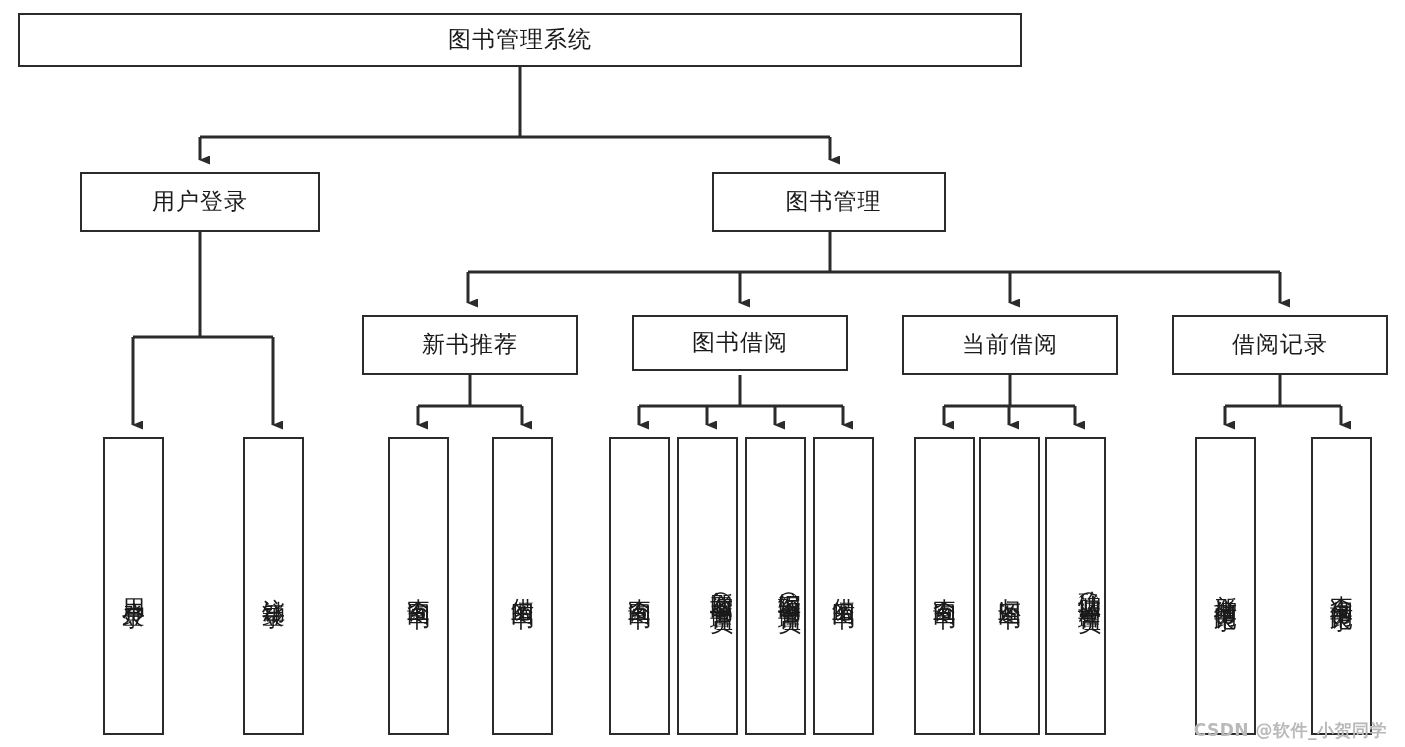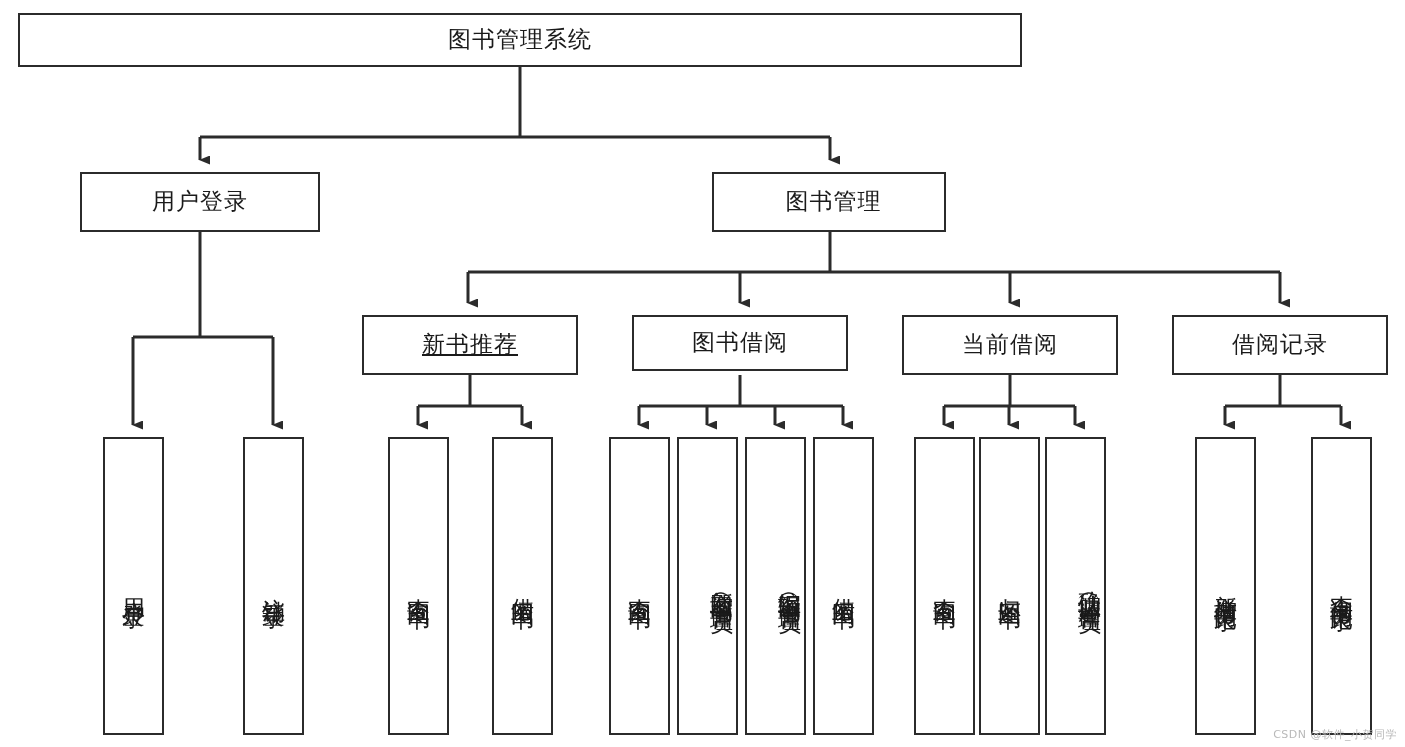--- a/index.html
+++ b/index.html
@@ -54,27 +54,28 @@
   }
   .node.vertical.top-aligned {
     align-items: flex-start;
   }
   .node-label {
     display: block;
     white-space: pre-wrap;
   }
   #watermark {
     position: absolute;
-    right: 8px;
+    right: 18px;
     bottom: 5px;
-    font-size: 11px;
+    font-size: 17px;
     color: #b9b9b9;
     letter-spacing: 0.5px;
     white-space: nowrap;
     font-family: "DejaVu Sans", "Liberation Sans", sans-serif;
+    font-weight: bold;
   }
 </style>
 </head>
 <body>
 
 <div id="diagram-canvas">
 
   <svg id="connector-layer" viewBox="0 0 1405 747" width="1405" height="747" xmlns="http://www.w3.org/2000/svg">
     <defs>
       <marker id="arrowhead" markerWidth="9" markerHeight="11" refX="4.5" refY="10" orient="auto" markerUnits="userSpaceOnUse">
@@ -129,21 +130,21 @@
     <span class="node-label">图书管理系统</span>
   </div>
 
   <div class="node horizontal" style="left:80px; top:172px; width:240px; height:60px;">
     <span class="node-label">用户登录</span>
   </div>
   <div class="node horizontal" style="left:712px; top:172px; width:234px; height:60px;padding-left:9px;">
     <span class="node-label">图书管理</span>
   </div>
 
-  <div class="node horizontal" style="left:362px; top:315px; width:216px; height:60px;text-decoration:underline;">
+  <div class="node horizontal" style="left:362px; top:315px; width:216px; height:60px;">
     <span class="node-label">新书推荐</span>
   </div>
   <div class="node horizontal" style="left:632px; top:315px; width:216px; height:56px;">
     <span class="node-label">图书借阅</span>
   </div>
   <div class="node horizontal" style="left:902px; top:315px; width:216px; height:60px;">
     <span class="node-label">当前借阅</span>
   </div>
   <div class="node horizontal" style="left:1172px; top:315px; width:216px; height:60px;">
     <span class="node-label">借阅记录</span>

